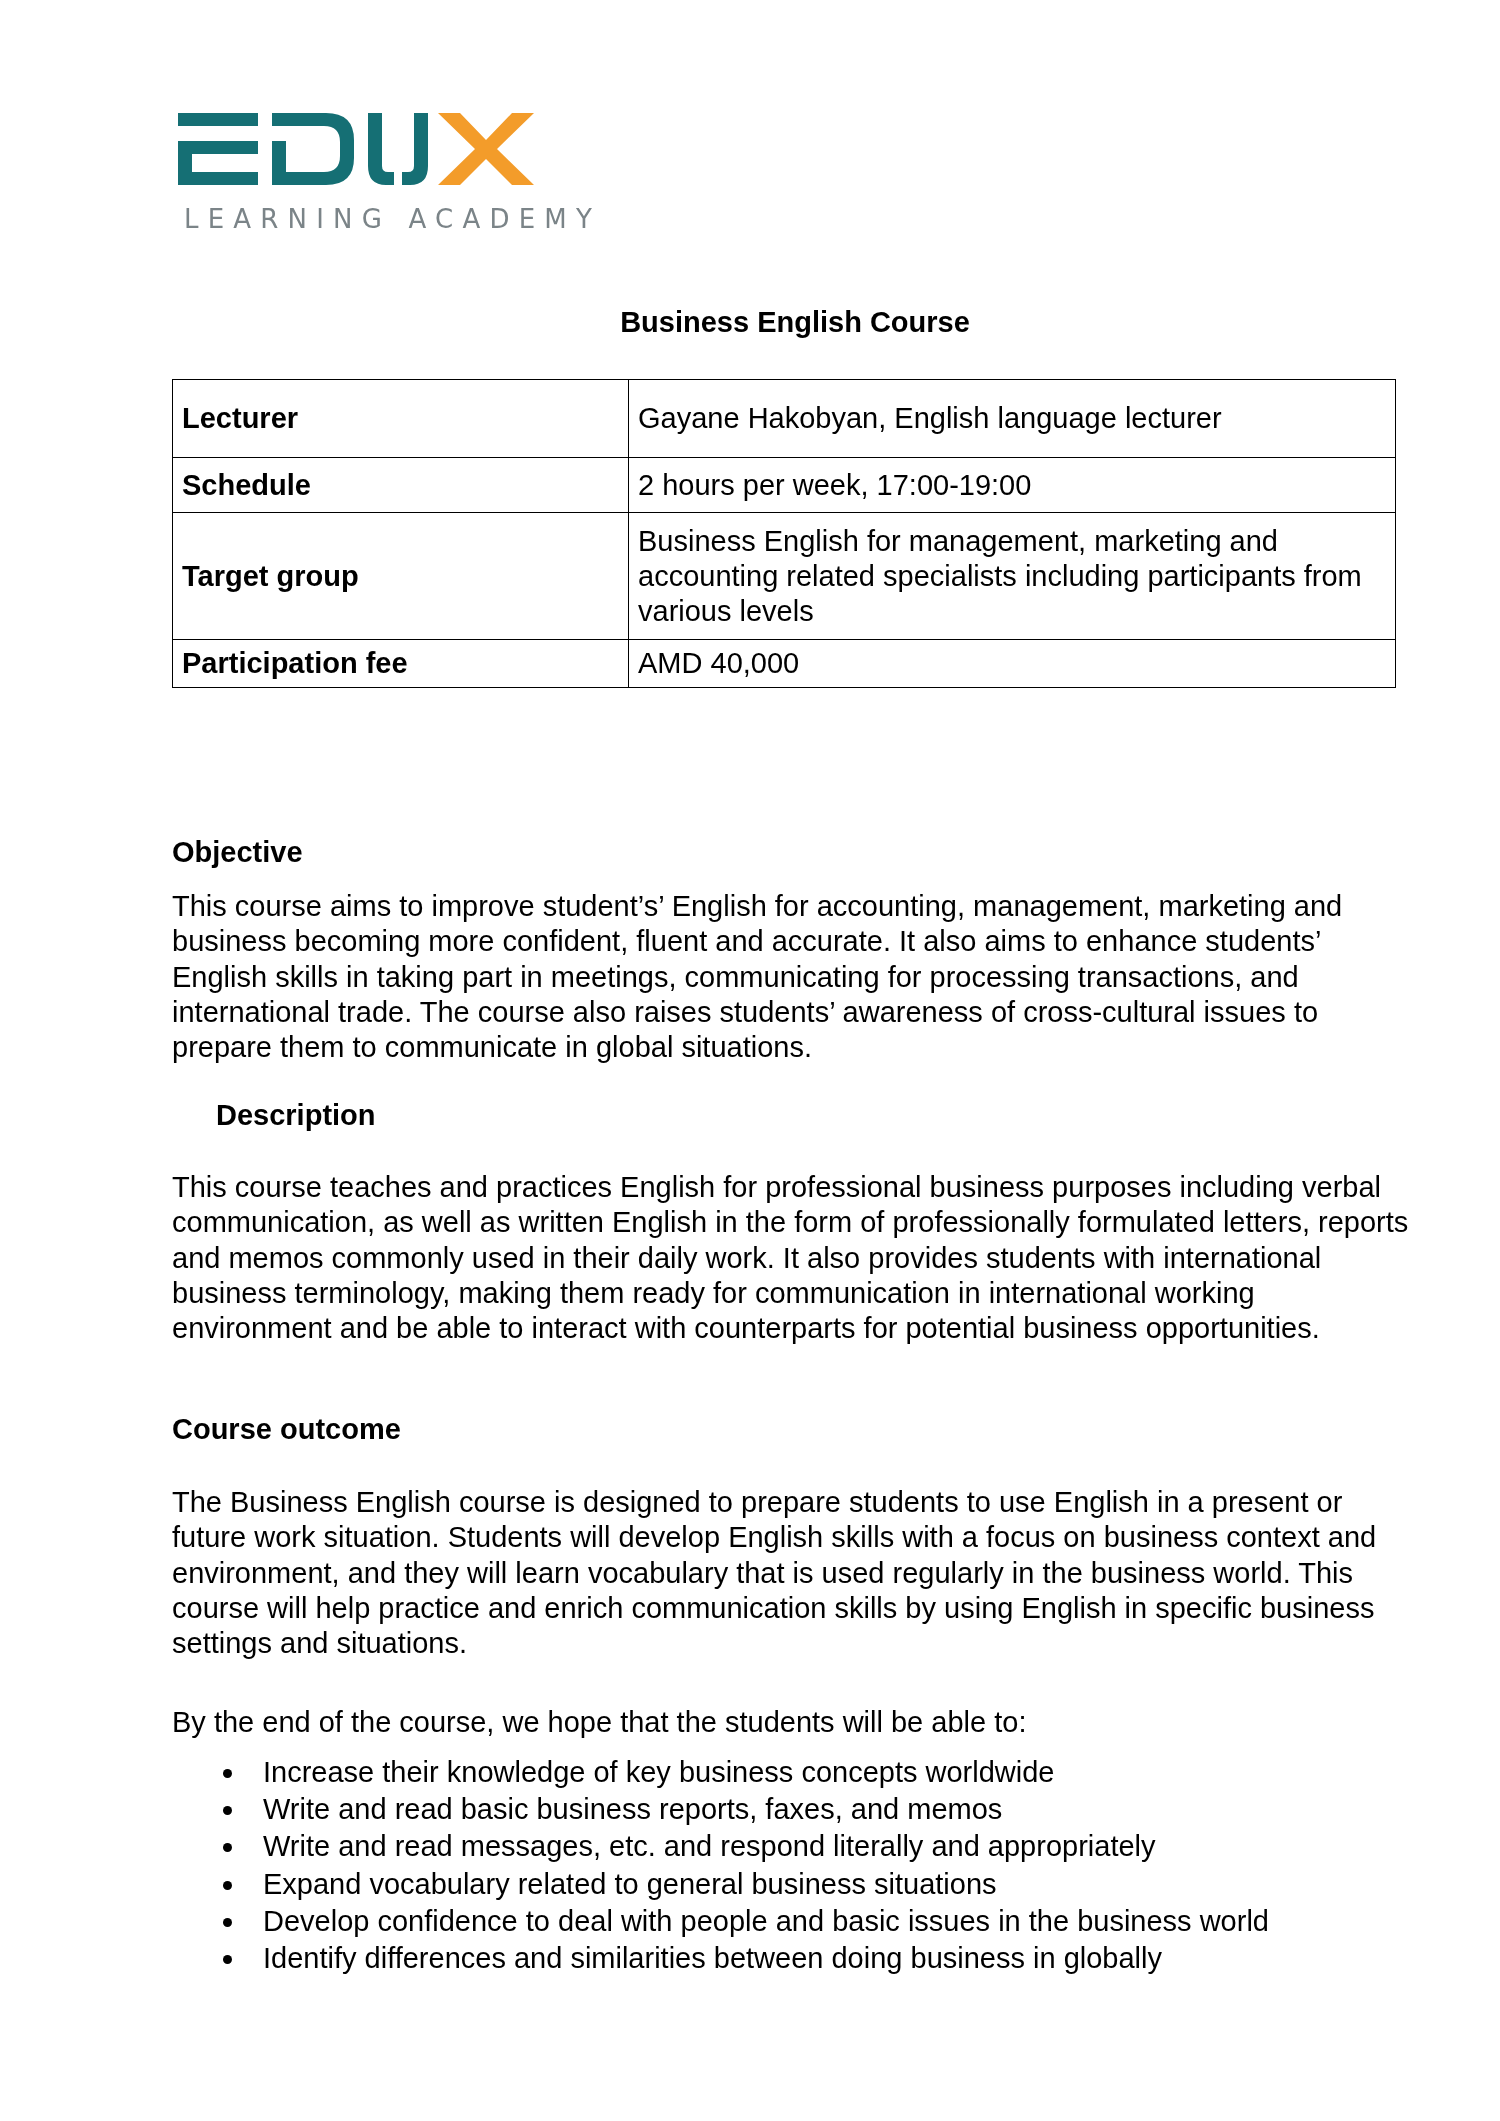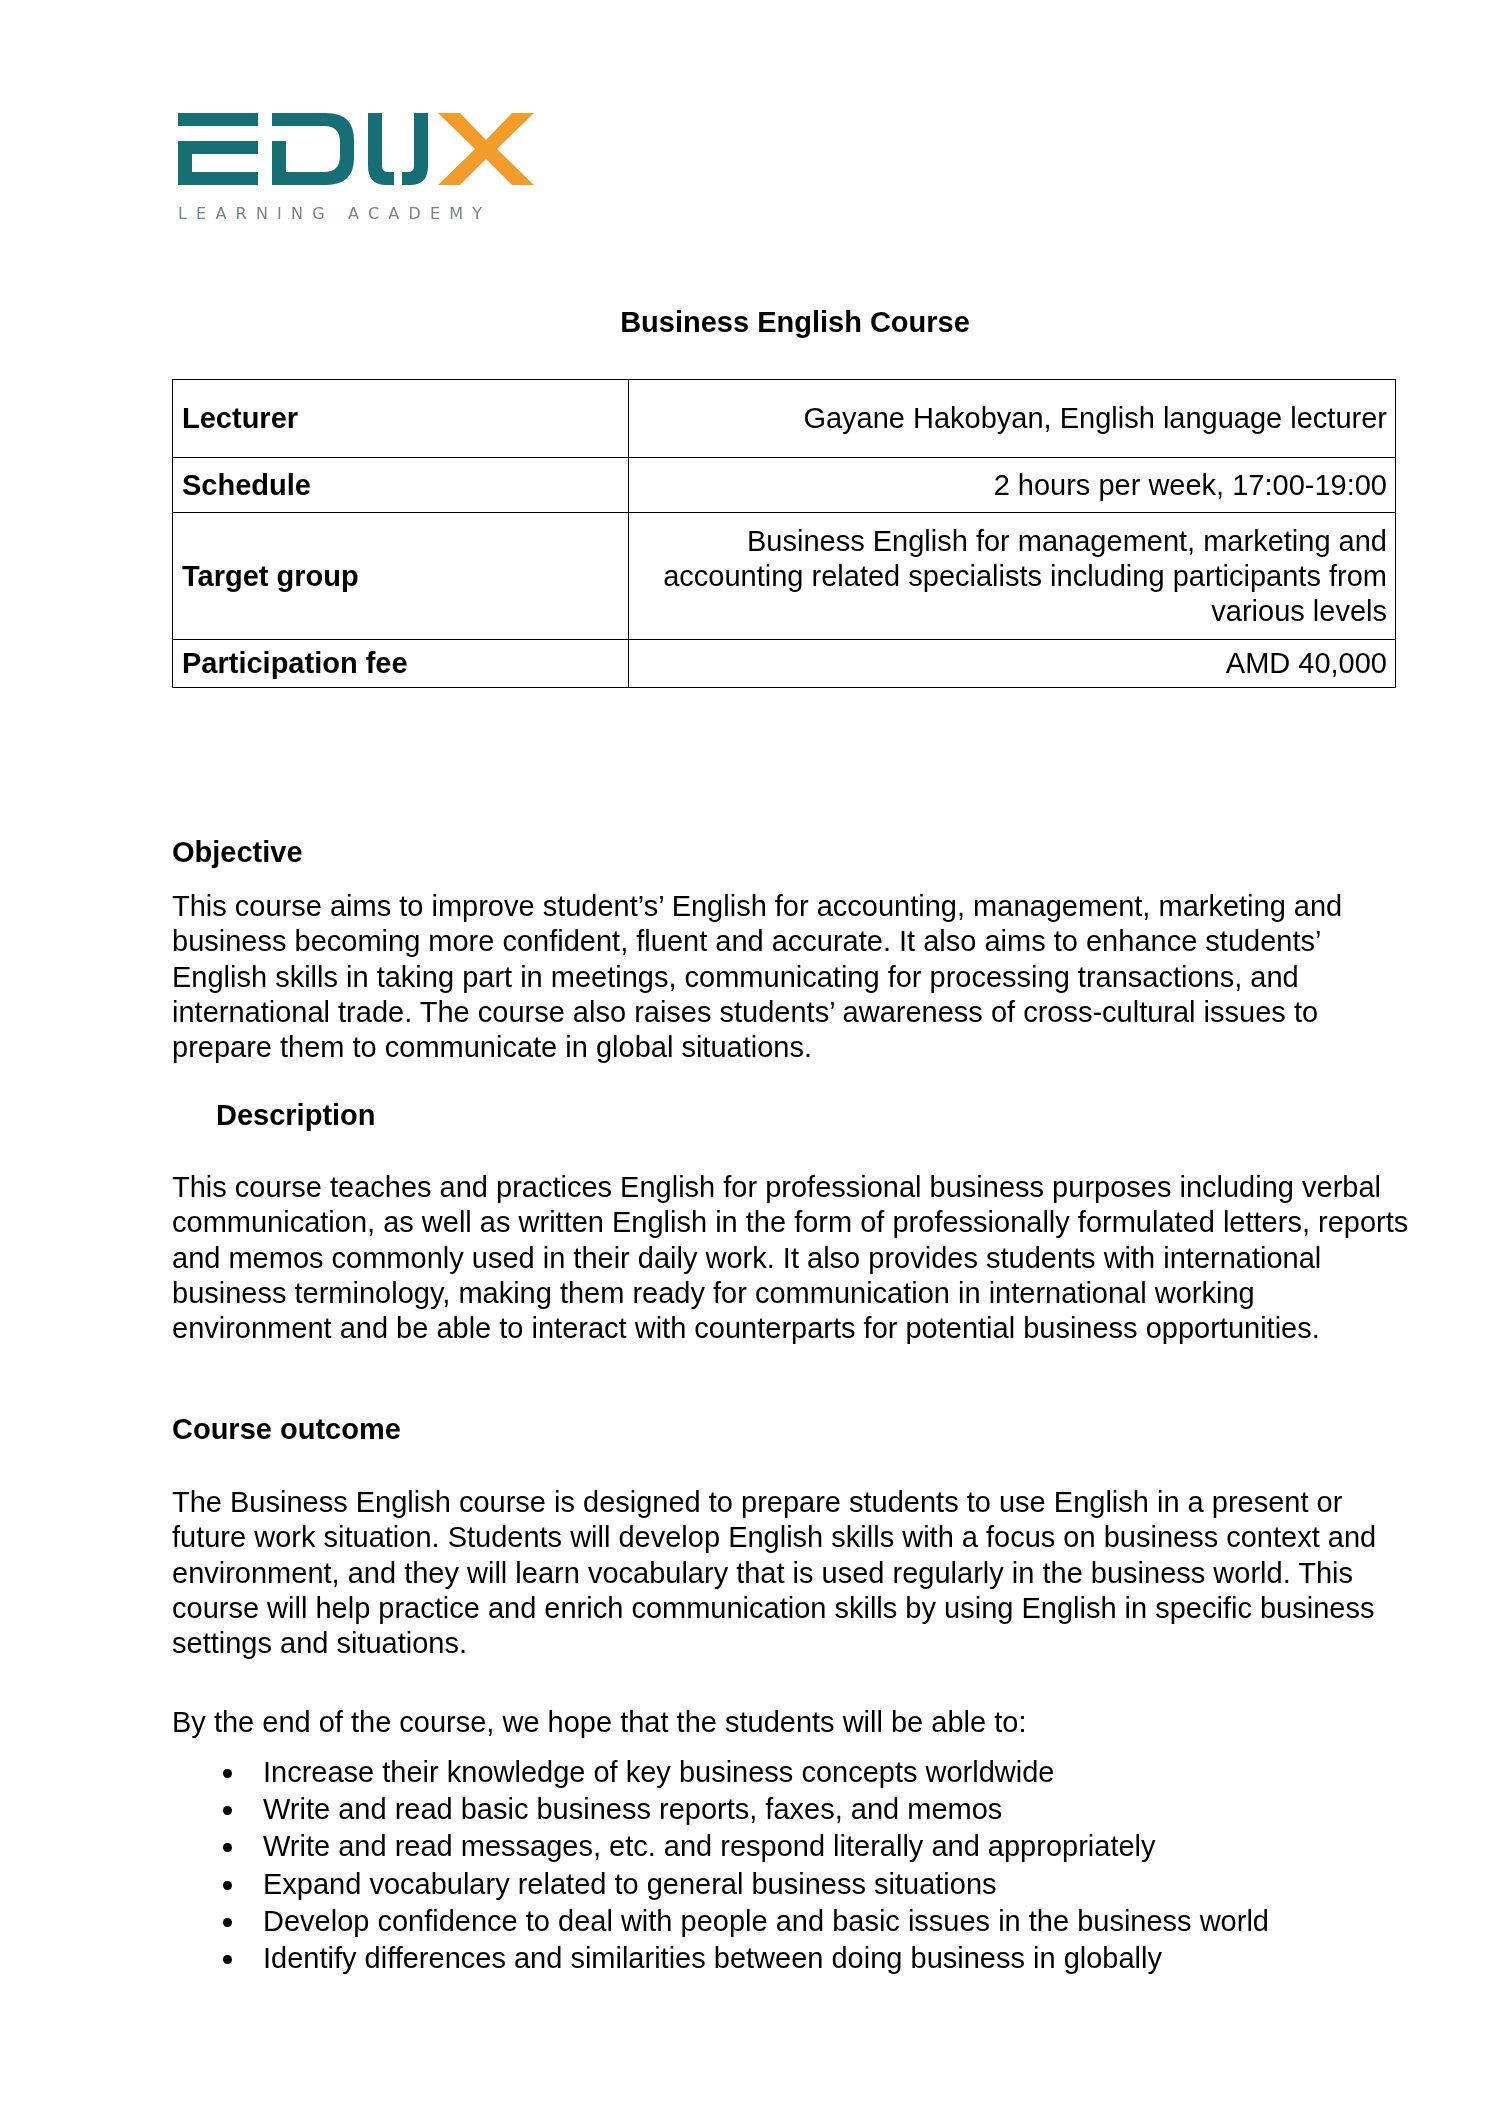--- a/index.html
+++ b/index.html
@@ -2,30 +2,30 @@
 <html><head>
 <meta charset="utf-8">
 <style>
   html, body { margin:0; padding:0; background:#ffffff; }
   body { width:1500px; height:2121px; position:relative; overflow:hidden;
          font-family:"Liberation Sans", sans-serif; color:#000; }
   .abs { position:absolute; }
   
   #logo { left:176px; top:110px; width:372px; height:125px; }
   #logo svg { display:block; }
-  .logo-sub { position:absolute; left:2px; top:94px; width:370px;
-              font-family:"DejaVu Sans", sans-serif; font-size:16px; letter-spacing:9.2px;
+  .logo-sub { position:absolute; left:8px; top:94px; width:370px;
+              font-family:"DejaVu Sans", sans-serif; font-size:26px; letter-spacing:9.2px;
               color:#7b8488; white-space:nowrap; font-weight:normal; }
   
   #title { left:0; width:1590px; top:306px; text-align:center; font-weight:bold; font-size:29px; }
   
   #info-table { left:172px; top:379px; width:1224px; border-collapse:collapse; font-size:29px; }
   #info-table td { border:1.5px solid #000; padding:0 8px; vertical-align:middle; line-height:35px; }
   #info-table td.k { width:438px; font-weight:bold; padding-left:9px; }
-  #info-table td.v { padding-left:9px;text-align:right; }
+  #info-table td.v { padding-left:9px; }
   #info-table tr.r1 td { height:77px; }
   #info-table tr.r2 td { height:54px; }
   #info-table tr.r3 td { height:126px;margin-left:24px; }
   #info-table tr.r4 td { height:54px; }
   #info-table tr.r5 td { height:47px; }
   
   .h { font-weight:bold; font-size:29px; left:172px; }
   .p { font-size:29px; line-height:35.3px; left:172px; width:1240px; }
   #obj-h { top:836px; }
   #obj-p { top:889px; }

